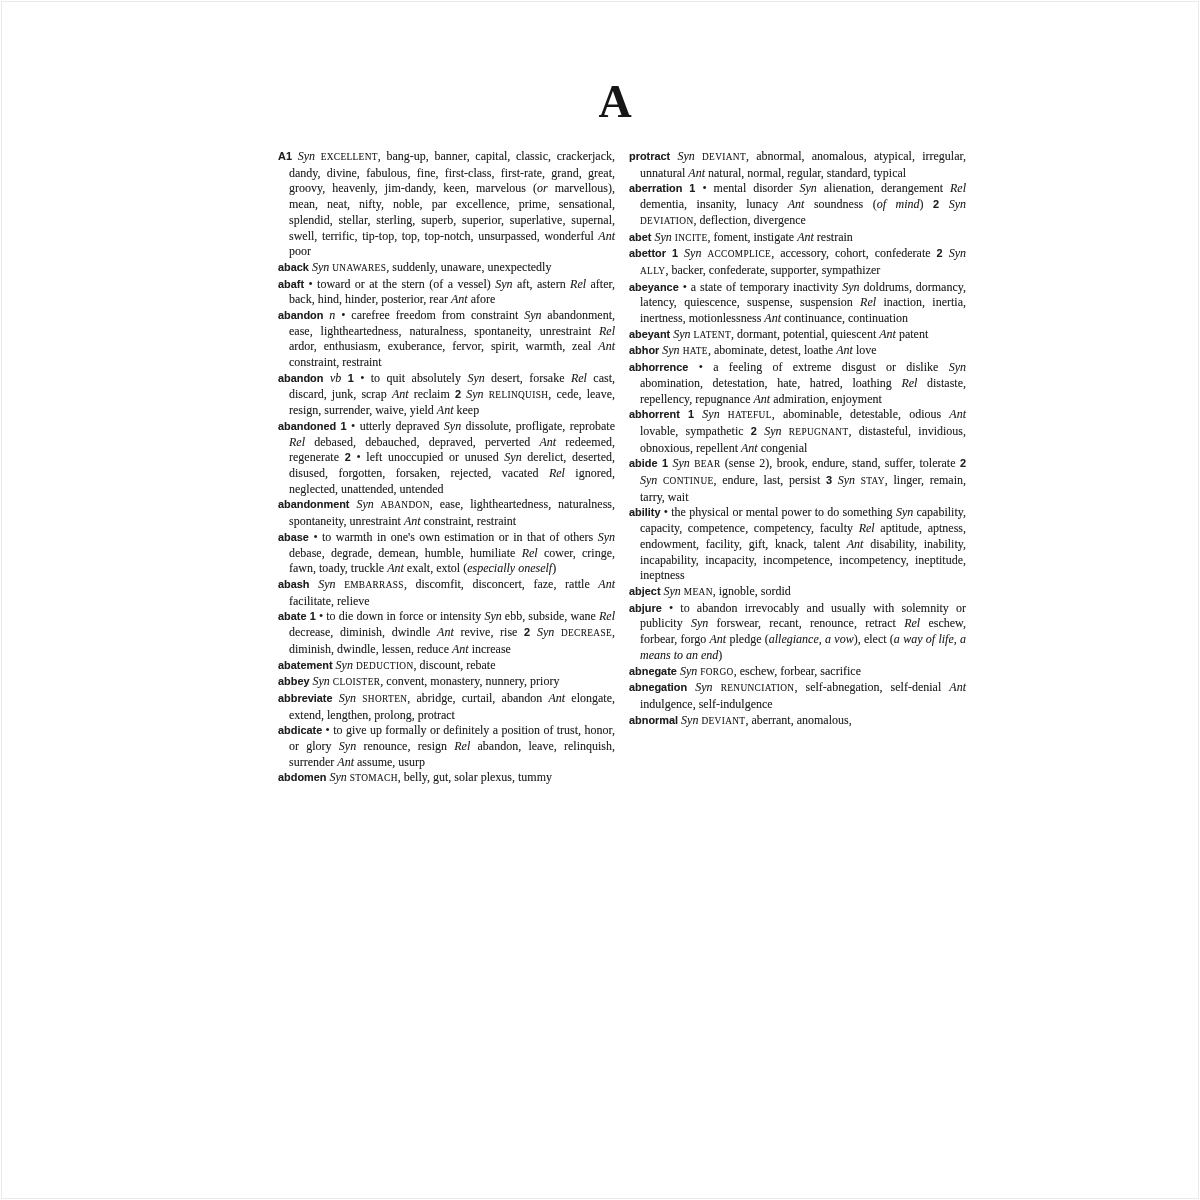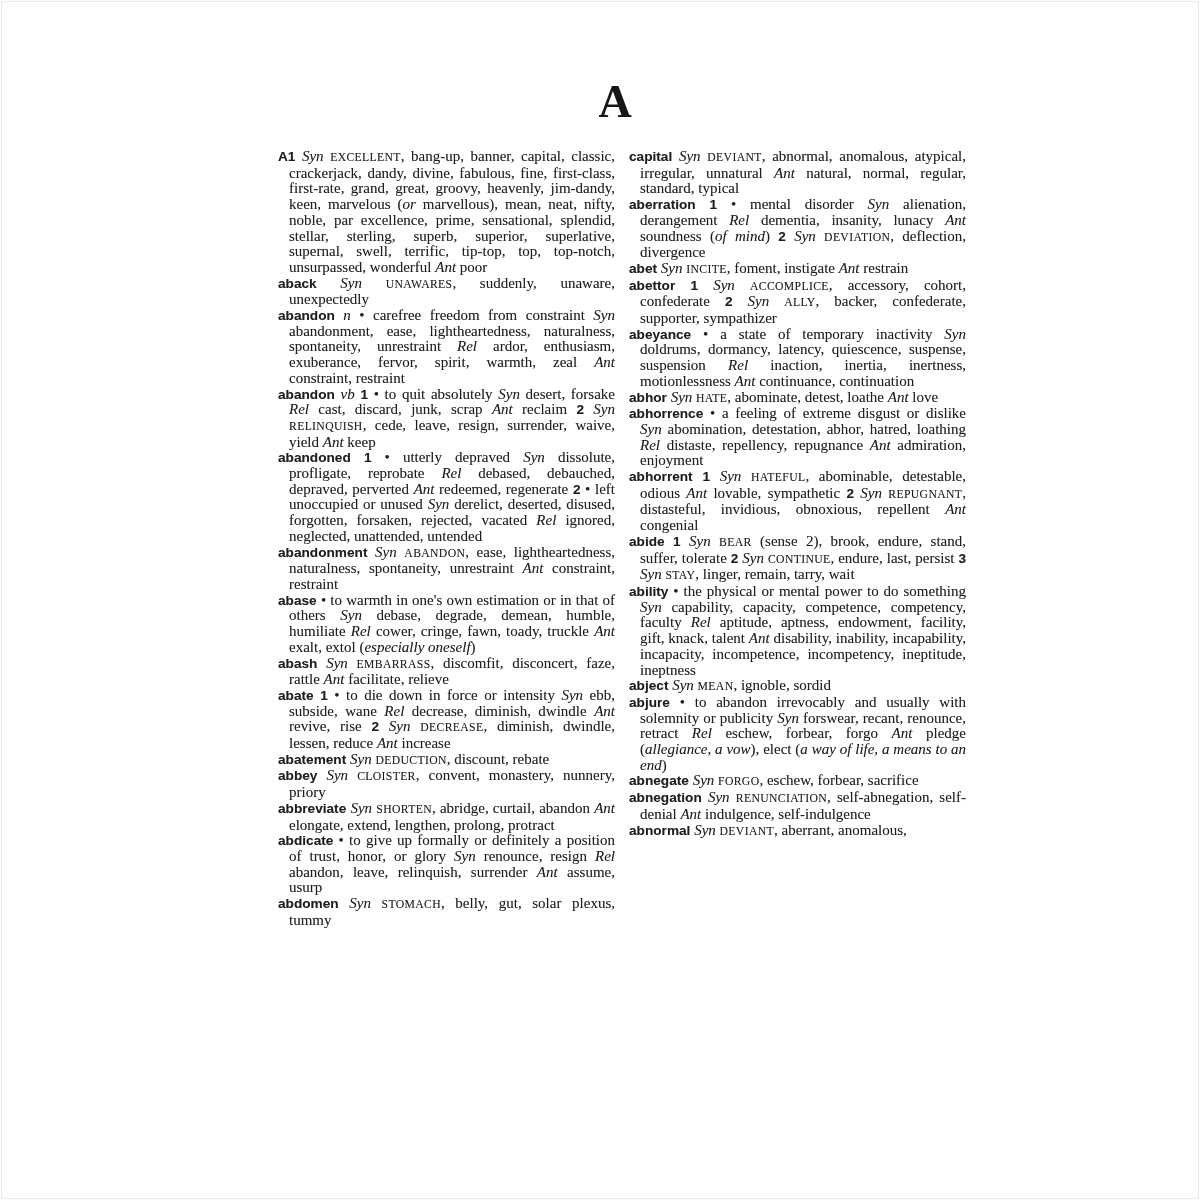--- a/index.html
+++ b/index.html
@@ -37,21 +37,21 @@
   .columns {
     position: absolute;
     top: 149px;
     left: 278px;
     width: 688px;
     display: flex;
     gap: 14px;
   }
   .col {
     width: 337px;
-    font-size: 15px;
+    font-size: 12px;
     line-height: 15.7px;
     text-shadow: 0 0 0.6px rgba(40,40,40,0.35);
   }
   .entry {
     margin: 0 0 0 11px;
     text-indent: -11px;
     text-align: justify;
     hyphens: auto;
   }
   .b {
@@ -75,41 +75,43 @@
 </style>
 </head>
 <body>
 
 <div class="page">
   <div class="letter-heading">A</div>
   <div class="columns">
     <div class="col">
         <p class="entry"><span class="b">A1</span><span class="i"> Syn </span><span class="sc">excellent</span><span>, bang-up, banner, capital, classic, crackerjack, dandy, divine, fabulous, fine, first-class, first-rate, grand, great, groovy, heavenly, jim-dandy, keen, marvelous (</span><span class="i">or</span><span> marvellous), mean, neat, nifty, noble, par excellence, prime, sensational, splendid, stellar, sterling, superb, superior, superlative, supernal, swell, terrific, tip-top, top, top-notch, unsurpassed, wonderful </span><span class="i">Ant</span><span> poor</span></p>
         <p class="entry"><span class="b">aback</span><span class="i"> Syn </span><span class="sc">unawares</span><span>, suddenly, unaware, unexpectedly</span></p>
+        <p class="entry"><span class="b">abaft</span><span> • toward or at the stern (of a vessel) </span><span class="i">Syn</span><span> aft, astern </span><span class="i">Rel</span><span> after, back, hind, hinder, posterior, rear </span><span class="i">Ant</span><span> afore</span></p>
         <p class="entry"><span class="b">abandon </span><span class="i">n</span><span> • carefree freedom from constraint </span><span class="i">Syn</span><span> abandonment, ease, lightheartedness, naturalness, spontaneity, unrestraint </span><span class="i">Rel</span><span> ardor, enthusiasm, exuberance, fervor, spirit, warmth, zeal </span><span class="i">Ant</span><span> constraint, restraint</span></p>
         <p class="entry"><span class="b">abandon </span><span class="i">vb </span><span class="n">1</span><span> • to quit absolutely </span><span class="i">Syn</span><span> desert, forsake </span><span class="i">Rel</span><span> cast, discard, junk, scrap </span><span class="i">Ant</span><span> reclaim </span><span class="n">2</span><span> </span><span class="i">Syn</span><span> </span><span class="sc">relinquish</span><span>, cede, leave, resign, surrender, waive, yield </span><span class="i">Ant</span><span> keep</span></p>
         <p class="entry"><span class="b">abandoned </span><span class="n">1</span><span> • utterly depraved </span><span class="i">Syn</span><span> dissolute, profligate, reprobate </span><span class="i">Rel</span><span> debased, debauched, depraved, perverted </span><span class="i">Ant</span><span> redeemed, regenerate </span><span class="n">2</span><span> • left unoccupied or unused </span><span class="i">Syn</span><span> derelict, deserted, disused, forgotten, forsaken, rejected, vacated </span><span class="i">Rel</span><span> ignored, neglected, unattended, untended</span></p>
         <p class="entry"><span class="b">abandonment</span><span class="i"> Syn </span><span class="sc">abandon</span><span>, ease, lightheartedness, naturalness, spontaneity, unrestraint </span><span class="i">Ant</span><span> constraint, restraint</span></p>
         <p class="entry"><span class="b">abase</span><span> • to warmth in one's own estimation or in that of others </span><span class="i">Syn</span><span> debase, degrade, demean, humble, humiliate </span><span class="i">Rel</span><span> cower, cringe, fawn, toady, truckle </span><span class="i">Ant</span><span> exalt, extol (</span><span class="i">especially oneself</span><span>)</span></p>
         <p class="entry"><span class="b">abash</span><span class="i"> Syn </span><span class="sc">embarrass</span><span>, discomfit, disconcert, faze, rattle </span><span class="i">Ant</span><span> facilitate, relieve</span></p>
         <p class="entry"><span class="b">abate </span><span class="n">1</span><span> • to die down in force or intensity </span><span class="i">Syn</span><span> ebb, subside, wane </span><span class="i">Rel</span><span> decrease, diminish, dwindle </span><span class="i">Ant</span><span> revive, rise </span><span class="n">2</span><span> </span><span class="i">Syn</span><span> </span><span class="sc">decrease</span><span>, diminish, dwindle, lessen, reduce </span><span class="i">Ant</span><span> increase</span></p>
         <p class="entry"><span class="b">abatement</span><span class="i"> Syn </span><span class="sc">deduction</span><span>, discount, rebate</span></p>
         <p class="entry"><span class="b">abbey</span><span class="i"> Syn </span><span class="sc">cloister</span><span>, convent, monastery, nunnery, priory</span></p>
         <p class="entry"><span class="b">abbreviate</span><span class="i"> Syn </span><span class="sc">shorten</span><span>, abridge, curtail, abandon </span><span class="i">Ant</span><span> elongate, extend, lengthen, prolong, protract</span></p>
         <p class="entry"><span class="b">abdicate</span><span> • to give up formally or definitely a position of trust, honor, or glory </span><span class="i">Syn</span><span> renounce, resign </span><span class="i">Rel</span><span> abandon, leave, relinquish, surrender </span><span class="i">Ant</span><span> assume, usurp</span></p>
         <p class="entry"><span class="b">abdomen</span><span class="i"> Syn </span><span class="sc">stomach</span><span>, belly, gut, solar plexus, tummy</span></p>
       </div>
     <div class="col">
-        <p class="entry"><span class="b">capital</span><span class="i"> Syn </span><span class="sc">deviant</span><span>, abnormal, anomalous, atypical, irregular, unnatural </span><span class="i">Ant</span><span> natural, normal, regular, standard, typical</span></p>
+        <p class="entry"><span class="b">protract</span><span class="i"> Syn </span><span class="sc">deviant</span><span>, abnormal, anomalous, atypical, irregular, unnatural </span><span class="i">Ant</span><span> natural, normal, regular, standard, typical</span></p>
         <p class="entry"><span class="b">aberration </span><span class="n">1</span><span> • mental disorder </span><span class="i">Syn</span><span> alienation, derangement </span><span class="i">Rel</span><span> dementia, insanity, lunacy </span><span class="i">Ant</span><span> soundness (</span><span class="i">of mind</span><span>) </span><span class="n">2</span><span> </span><span class="i">Syn</span><span> </span><span class="sc">deviation</span><span>, deflection, divergence</span></p>
         <p class="entry"><span class="b">abet</span><span class="i"> Syn </span><span class="sc">incite</span><span>, foment, instigate </span><span class="i">Ant</span><span> restrain</span></p>
         <p class="entry"><span class="b">abettor </span><span class="n">1</span><span> </span><span class="i">Syn</span><span> </span><span class="sc">accomplice</span><span>, accessory, cohort, confederate </span><span class="n">2</span><span> </span><span class="i">Syn</span><span> </span><span class="sc">ally</span><span>, backer, confederate, supporter, sympathizer</span></p>
         <p class="entry"><span class="b">abeyance</span><span> • a state of temporary inactivity </span><span class="i">Syn</span><span> doldrums, dormancy, latency, quiescence, suspense, suspension </span><span class="i">Rel</span><span> inaction, inertia, inertness, motionlessness </span><span class="i">Ant</span><span> continuance, continuation</span></p>
+        <p class="entry"><span class="b">abeyant</span><span class="i"> Syn </span><span class="sc">latent</span><span>, dormant, potential, quiescent </span><span class="i">Ant</span><span> patent</span></p>
         <p class="entry"><span class="b">abhor</span><span class="i"> Syn </span><span class="sc">hate</span><span>, abominate, detest, loathe </span><span class="i">Ant</span><span> love</span></p>
-        <p class="entry"><span class="b">abhorrence</span><span> • a feeling of extreme disgust or dislike </span><span class="i">Syn</span><span> abomination, detestation, abhor, hatred, loathing </span><span class="i">Rel</span><span> distaste, repellency, repugnance </span><span class="i">Ant</span><span> admiration, enjoyment</span></p>
+        <p class="entry"><span class="b">abhorrence</span><span> • a feeling of extreme disgust or dislike </span><span class="i">Syn</span><span> abomination, detestation, hate, hatred, loathing </span><span class="i">Rel</span><span> distaste, repellency, repugnance </span><span class="i">Ant</span><span> admiration, enjoyment</span></p>
         <p class="entry"><span class="b">abhorrent </span><span class="n">1</span><span> </span><span class="i">Syn</span><span> </span><span class="sc">hateful</span><span>, abominable, detestable, odious </span><span class="i">Ant</span><span> lovable, sympathetic </span><span class="n">2</span><span> </span><span class="i">Syn</span><span> </span><span class="sc">repugnant</span><span>, distasteful, invidious, obnoxious, repellent </span><span class="i">Ant</span><span> congenial</span></p>
         <p class="entry"><span class="b">abide </span><span class="n">1</span><span> </span><span class="i">Syn</span><span> </span><span class="sc">bear</span><span> (sense 2), brook, endure, stand, suffer, tolerate </span><span class="n">2</span><span> </span><span class="i">Syn</span><span> </span><span class="sc">continue</span><span>, endure, last, persist </span><span class="n">3</span><span> </span><span class="i">Syn</span><span> </span><span class="sc">stay</span><span>, linger, remain, tarry, wait</span></p>
         <p class="entry"><span class="b">ability</span><span> • the physical or mental power to do something </span><span class="i">Syn</span><span> capability, capacity, competence, competency, faculty </span><span class="i">Rel</span><span> aptitude, aptness, endowment, facility, gift, knack, talent </span><span class="i">Ant</span><span> disability, inability, incapability, incapacity, incompetence, incompetency, ineptitude, ineptness</span></p>
         <p class="entry"><span class="b">abject</span><span class="i"> Syn </span><span class="sc">mean</span><span>, ignoble, sordid</span></p>
         <p class="entry"><span class="b">abjure</span><span> • to abandon irrevocably and usually with solemnity or publicity </span><span class="i">Syn</span><span> forswear, recant, renounce, retract </span><span class="i">Rel</span><span> eschew, forbear, forgo </span><span class="i">Ant</span><span> pledge (</span><span class="i">allegiance, a vow</span><span>), elect (</span><span class="i">a way of life, a means to an end</span><span>)</span></p>
         <p class="entry"><span class="b">abnegate</span><span class="i"> Syn </span><span class="sc">forgo</span><span>, eschew, forbear, sacrifice</span></p>
         <p class="entry"><span class="b">abnegation</span><span class="i"> Syn </span><span class="sc">renunciation</span><span>, self-abnegation, self-denial </span><span class="i">Ant</span><span> indulgence, self-indulgence</span></p>
         <p class="entry"><span class="b">abnormal</span><span class="i"> Syn </span><span class="sc">deviant</span><span>, aberrant, anomalous,</span></p>
       </div>
   </div>

